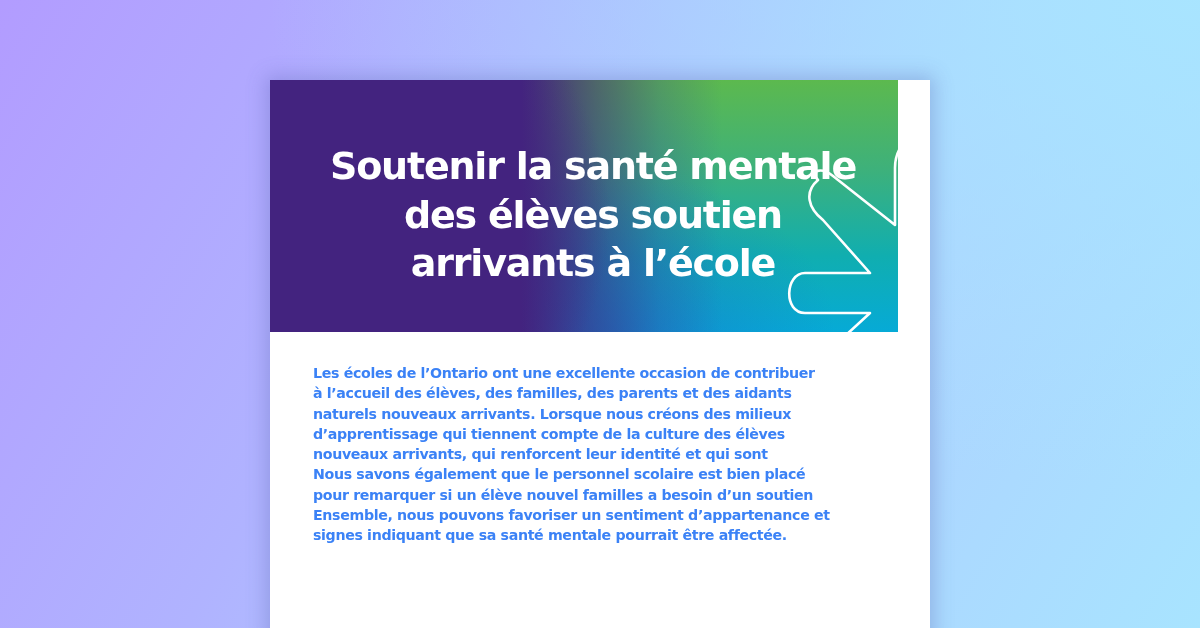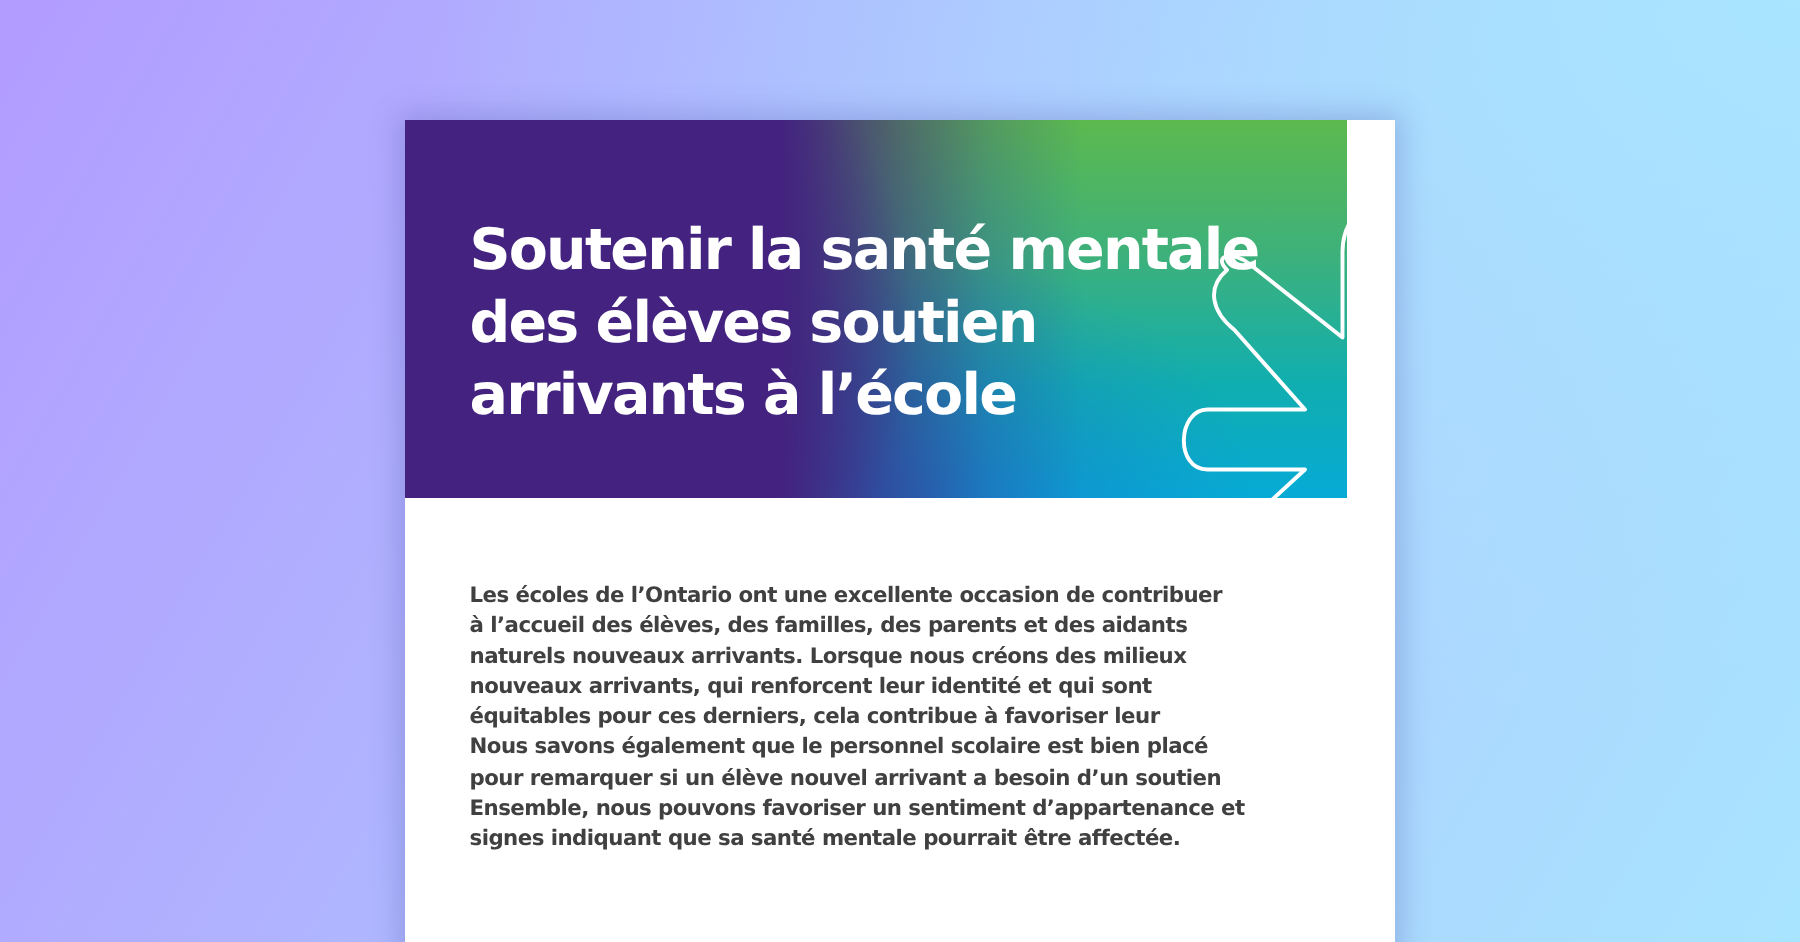--- a/index.html
+++ b/index.html
@@ -30,20 +30,21 @@
       box-shadow: 0 0 18px 4px rgba(80, 90, 170, 0.30);
       overflow: hidden;
     }
     .doc-header {
       position: absolute;
       left: 0; top: 0;
       width: 628px;
       height: 252px;
       background: #000000;
       overflow: hidden;
+      text-align: center;
     }
     .grad-base {
       position: absolute; inset: 0;
       background: linear-gradient(180deg, #5cb94e 0%, #3eb17a 35%, #10aeb0 70%, #06aad6 100%);
     }
     .grad-purple {
       position: absolute; inset: 0;
       background:
         radial-gradient(ellipse 340px 300px at 0% 55%, rgba(67,35,127,1) 0%, rgba(67,35,127,1) 55%, rgba(67,35,127,0) 100%),
         linear-gradient(90deg, rgba(67,35,127,1) 0%, rgba(67,35,127,1) 40%, rgba(67,35,127,0.55) 52%, rgba(56,60,150,0.25) 62%, rgba(67,35,127,0) 72%);
@@ -69,27 +70,26 @@
     .zigzag {
       position: absolute;
       left: 0; top: 0;
       width: 660px; height: 252px;
     }
     .doc-body {
       position: absolute;
       left: 43px;
       top: 283px;
       width: 500px;
-      color: #404040;
+      color: #3b82f6;
       font-family: "DejaVu Sans", sans-serif;
       font-weight: bold;
       font-size: 14.2px;
       line-height: 20.3px;
       letter-spacing: -0.35px;
-      margin-top: 24px;
     }
     .doc-body span { display: block; white-space: nowrap; }
   </style>
 </head>
 <body>
 
 <div class="bg-glow"></div>
 
 <div class="doc">
 
@@ -116,21 +116,21 @@
       <span>Soutenir la santé mentale</span>
       <span>des élèves soutien</span>
       <span>arrivants à l’école</span>
     </h1>
   </div>
 
   <div class="doc-body">
     <span>Les écoles de l’Ontario ont une excellente occasion de contribuer</span>
     <span>à l’accueil des élèves, des familles, des parents et des aidants</span>
     <span>naturels nouveaux arrivants. Lorsque nous créons des milieux</span>
+    <span>d’apprentissage qui tiennent compte de la culture des élèves</span>
     <span>nouveaux arrivants, qui renforcent leur identité et qui sont</span>
-    <span>équitables pour ces derniers, cela contribue à favoriser leur</span>
     <span>Nous savons également que le personnel scolaire est bien placé</span>
-    <span>pour remarquer si un élève nouvel arrivant a besoin d’un soutien</span>
+    <span>pour remarquer si un élève nouvel familles a besoin d’un soutien</span>
     <span>Ensemble, nous pouvons favoriser un sentiment d’appartenance et</span>
     <span>signes indiquant que sa santé mentale pourrait être affectée.</span>
   </div>
 
 </div>
 
 </body></html>

